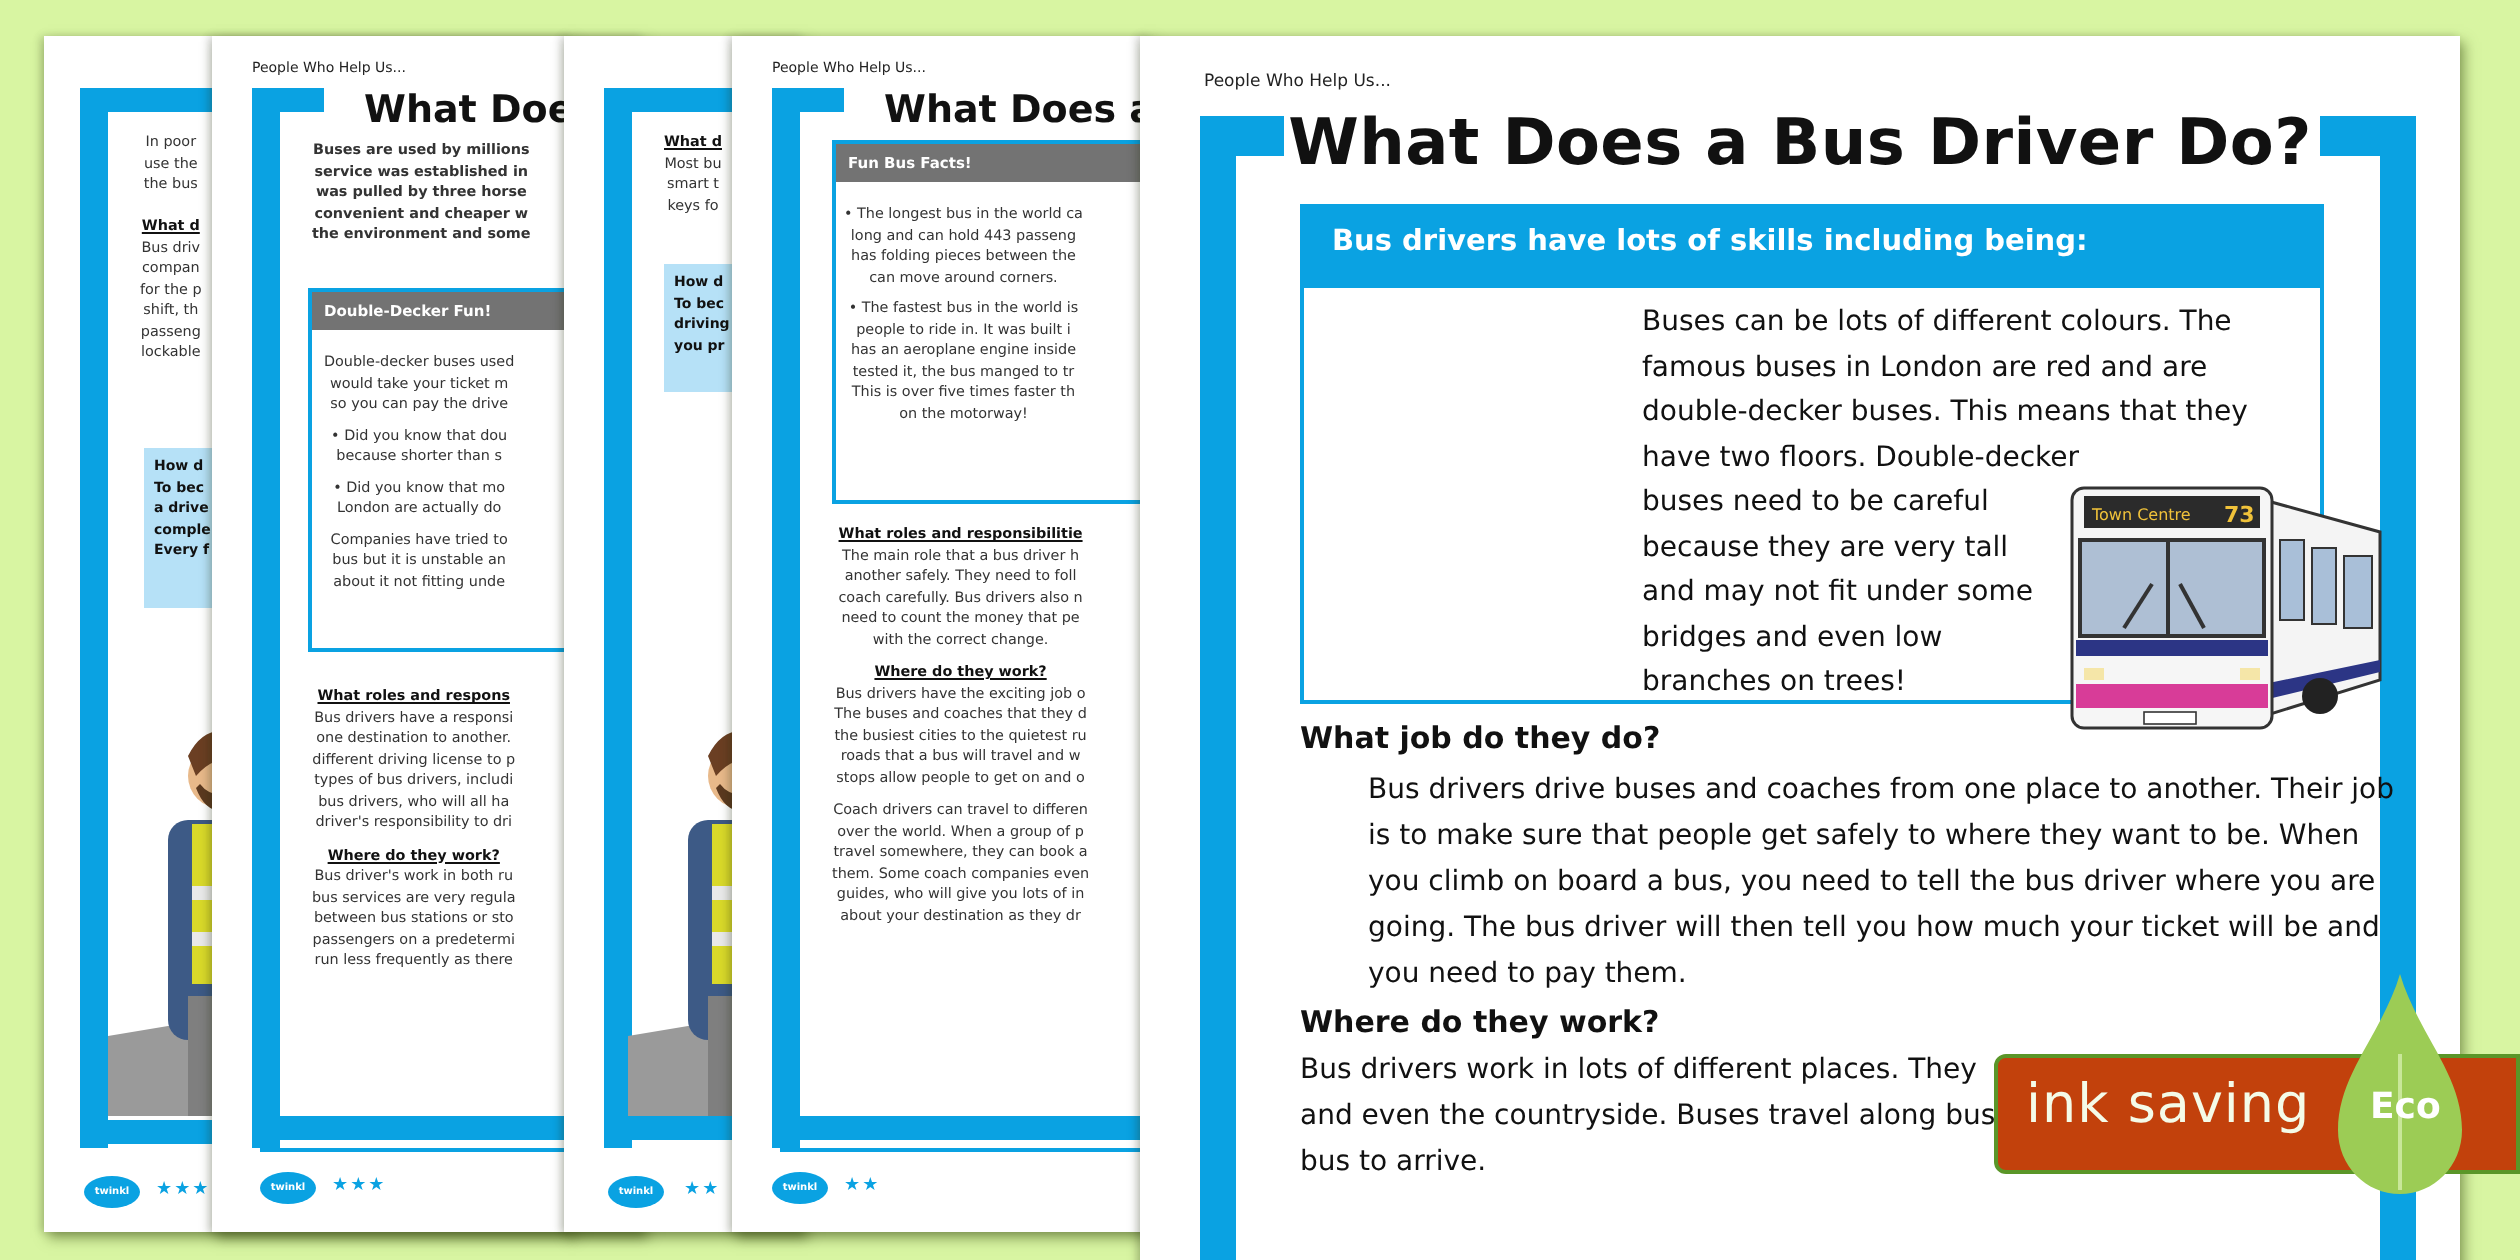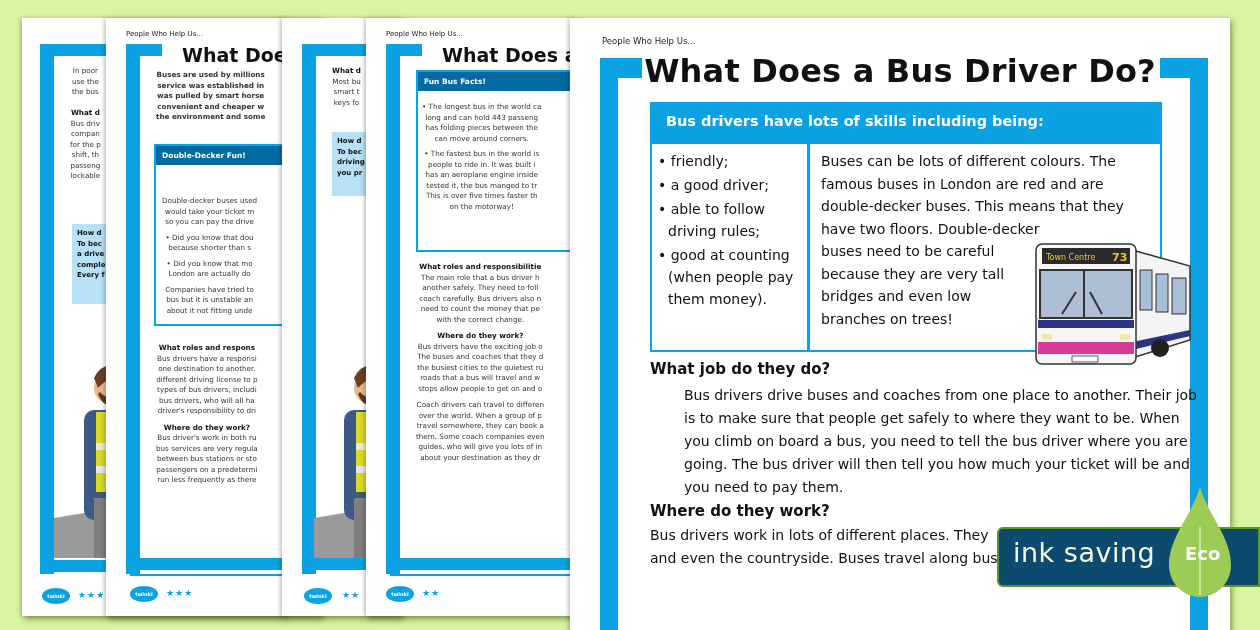--- a/index.html
+++ b/index.html
@@ -15,25 +15,25 @@
     background: #fff;
     box-shadow: 2px 3px 6px rgba(60, 80, 20, 0.55), -2px 0 4px rgba(0,0,0,0.15);
     overflow: hidden;
   }
   .frame-l {
     position: absolute; background: #0aa2e2;
   }
   .small-hdr { font-size: 7px; position: absolute; color: #222; }
   .bg-title { position: absolute; font-weight: bold; font-size: 19px; white-space: nowrap; }
   .tiny-text { position: absolute; font-size: 7.2px; line-height: 10.5px; color: #333; white-space: nowrap; text-align: center; }
-  .tiny-text b { color: #111; }
+  .tiny-text b { color: #111; text-decoration: underline; }
   .tiny-box {
     position: absolute; border: 2px solid #0aa2e2; background: #fff;
   }
-  .tiny-box .hd { background: #0369a1; color: #fff; font-weight: bold; font-size: 7.5px; padding: 5px 6px; }
+  .tiny-box .hd { background: #737373; color: #fff; font-weight: bold; font-size: 7.5px; padding: 5px 6px; }
   .lightbox { position: absolute; background: #b6e1f7; font-size: 7px; line-height: 10.5px; padding: 4px 5px; font-weight: bold; white-space: nowrap; overflow:hidden; }
   .twinkl { position: absolute; width: 28px; height: 16px; background: #0aa2e2; border-radius: 50%; color:#fff; font-size: 5px; font-weight:bold; display:flex; align-items:center; justify-content:center; }
   .stars { position: absolute; color: #0aa2e2; font-size: 9px; letter-spacing: 1px; }
   .footer-line { position: absolute; height: 2px; background: #0aa2e2; }
 
   
   #front { left: 570px; top: 18px; width: 660px; height: 620px; }
   #front .hdr { left: 32px; top: 18px; font-size: 8.5px; }
   #front .title { position: absolute; left: 0; right: 0; top: 34px; text-align: center; font-weight: bold; font-size: 32px; letter-spacing: 0.2px; color: #111; }
   .skills {
@@ -43,21 +43,21 @@
   .skills .hd { background: #0aa2e2; color: #fff; font-weight: bold; font-size: 14.5px; padding: 9px 14px; height: 40px; }
   .skills .col1 { position: absolute; left: 0; top: 40px; width: 158px; bottom: 0; border-right: 3px solid #0aa2e2; padding: 6px 4px; font-size: 14px; line-height: 22px; }
   .skills .col1 li { list-style: none; padding-left: 12px; text-indent: -10px; margin-bottom: 2px; }
   .skills .col1 li::before { content: "• "; }
   .skills .col2 { position: absolute; left: 161px; top: 40px; right: 0; bottom: 0; padding: 6px 8px; font-size: 14px; line-height: 22.5px; }
   .section-h { position: absolute; left: 80px; font-weight: bold; font-size: 15px; }
   .section-p { position: absolute; left: 80px; width: 520px; font-size: 14px; line-height: 23px; }
 
   .eco {
     position: absolute; left: 997px; top: 527px; width: 263px; height: 60px;
-    background: #0c4a6e; border-radius: 6px 0 0 6px; border: 2px solid #5a9628;
+    background: #c2410c; border-radius: 6px 0 0 6px; border: 2px solid #5a9628;
   }
   .eco .label { position: absolute; left: 14px; top: 8px; color: #f4fbe8; font-size: 27px; letter-spacing: 0.5px; }
   .eco .drop { position: absolute; left: 170px; top: -42px; width: 62px; height: 110px; }
   .eco .eco-t { position: absolute; left: 186px; top: 14px; color: #fff; font-weight: bold; font-size: 18px; }
 </style>
 </head>
 <body>
 
 <div class="page" style="left:22px; top:18px; width:300px; height:598px;">
   <div class="frame-l" style="left:18px; top:26px; width:14px; height:530px;"></div>
@@ -100,27 +100,27 @@
 
 <div class="page" style="left:106px; top:18px; width:180px; height:598px;">
   <div class="small-hdr" style="left:20px; top:12px;">People Who Help Us...</div>
   <div class="frame-l" style="left:20px; top:26px; width:14px; height:530px;"></div>
   <div class="frame-l" style="left:20px; top:26px; width:36px; height:12px;"></div>
   <div class="frame-l" style="left:20px; top:540px; width:170px; height:12px;"></div>
   <div class="bg-title" style="left:76px; top:26px;">What Does</div>
   <div class="tiny-text" style="left:50px; top:52px; font-weight:bold;">
     <div>Buses are used by millions</div>
       <div>service was established in</div>
-      <div>was pulled by smart horse</div>
+      <div>was pulled by three horse</div>
       <div>convenient and cheaper w</div>
       <div>the environment and some</div>
   </div>
   <div class="tiny-box" style="left:48px; top:126px; width:150px; height:182px;">
     <div class="hd">Double-Decker Fun!</div>
-    <div class="tiny-text" style="left:6px; top:30px; position:absolute;margin-top:20px;">
+    <div class="tiny-text" style="left:6px; top:30px; position:absolute;">
       <div>Double-decker buses used</div>
         <div>would take your ticket m</div>
         <div>so you can pay the drive</div>
       <div style="margin-top:5px">• Did you know that dou</div>
         <div>  because shorter than s</div>
       <div style="margin-top:5px">• Did you know that mo</div>
         <div>  London are actually do</div>
       <div style="margin-top:5px">Companies have tried to</div>
         <div>bus but it is unstable an</div>
         <div>about it not fitting unde</div>
@@ -228,33 +228,28 @@
 
   <div class="frame-l" style="left:30px; top:40px; width:18px; height:590px;"></div>
   <div class="frame-l" style="left:30px; top:40px; width:42px; height:20px;"></div>
   <div class="frame-l" style="left:620px; top:40px; width:18px; height:590px;"></div>
   <div class="frame-l" style="left:590px; top:40px; width:48px; height:20px;"></div>
 
   <div class="title">What Does a Bus Driver Do?</div>
 
   <div class="skills">
     <div class="hd">Bus drivers have lots of skills including being:</div>
-    <ul class="col1">
-      <li>friendly;</li>
-      <li>a good driver;</li>
-      <li>able to follow driving rules;</li>
-      <li>good at counting (when people pay them money).</li>
-    </ul>
     <div class="col2">
       <div>Buses can be lots of different colours. The</div>
       <div>famous buses in London are red and are</div>
       <div>double-decker buses. This means that they</div>
       <div>have two floors. Double-decker</div>
       <div>buses need to be careful</div>
       <div>because they are very tall</div>
+      <div>and may not fit under some</div>
       <div>bridges and even low</div>
       <div>branches on trees!</div>
     </div>
   </div>
 
   <svg style="position:absolute; left:462px; top:212px;" width="160" height="140" viewBox="0 0 160 140">
     <path d="M100,20 L158,36 L158,110 L100,128 Z" fill="#f4f4f4" stroke="#333" stroke-width="1.5"></path>
     <rect x="108" y="40" width="12" height="40" fill="#a9bfd8" stroke="#333"></rect>
     <rect x="124" y="44" width="12" height="38" fill="#a9bfd8" stroke="#333"></rect>
     <rect x="140" y="48" width="14" height="36" fill="#a9bfd8" stroke="#333"></rect>
@@ -275,20 +270,21 @@
     <rect x="40" y="126" width="26" height="6" fill="#fff" stroke="#333" stroke-width="0.8"></rect>
   </svg>
 
   <div class="section-h" style="top:342px;">What job do they do?</div>
   <div class="section-p" style="top:366px;margin-left:34px;">Bus drivers drive buses and coaches from one place to another. Their job is to make sure that people get safely to where they want to be. When you climb on board a bus, you need to tell the bus driver where you are going. The bus driver will then tell you how much your ticket will be and you need to pay them.</div>
 
   <div class="section-h" style="top:484px;">Where do they work?</div>
   <div class="section-p" style="top:506px;">
     <div>Bus drivers work in lots of different places. They</div>
     <div>and even the countryside. Buses travel along bus</div>
+    <div>bus to arrive.</div>
   </div>
 </div>
 
 <div class="eco">
   <div class="label">ink saving</div>
   <svg class="drop" viewBox="0 0 62 110">
     <path d="M31,0 C40,30 62,50 62,78 C62,96 48,110 31,110 C14,110 0,96 0,78 C0,50 22,30 31,0 Z" fill="#9ccc55"></path>
     <line x1="31" y1="40" x2="31" y2="108" stroke="#c9e79a" stroke-width="2"></line>
   </svg>
   <div class="eco-t">Eco</div>

